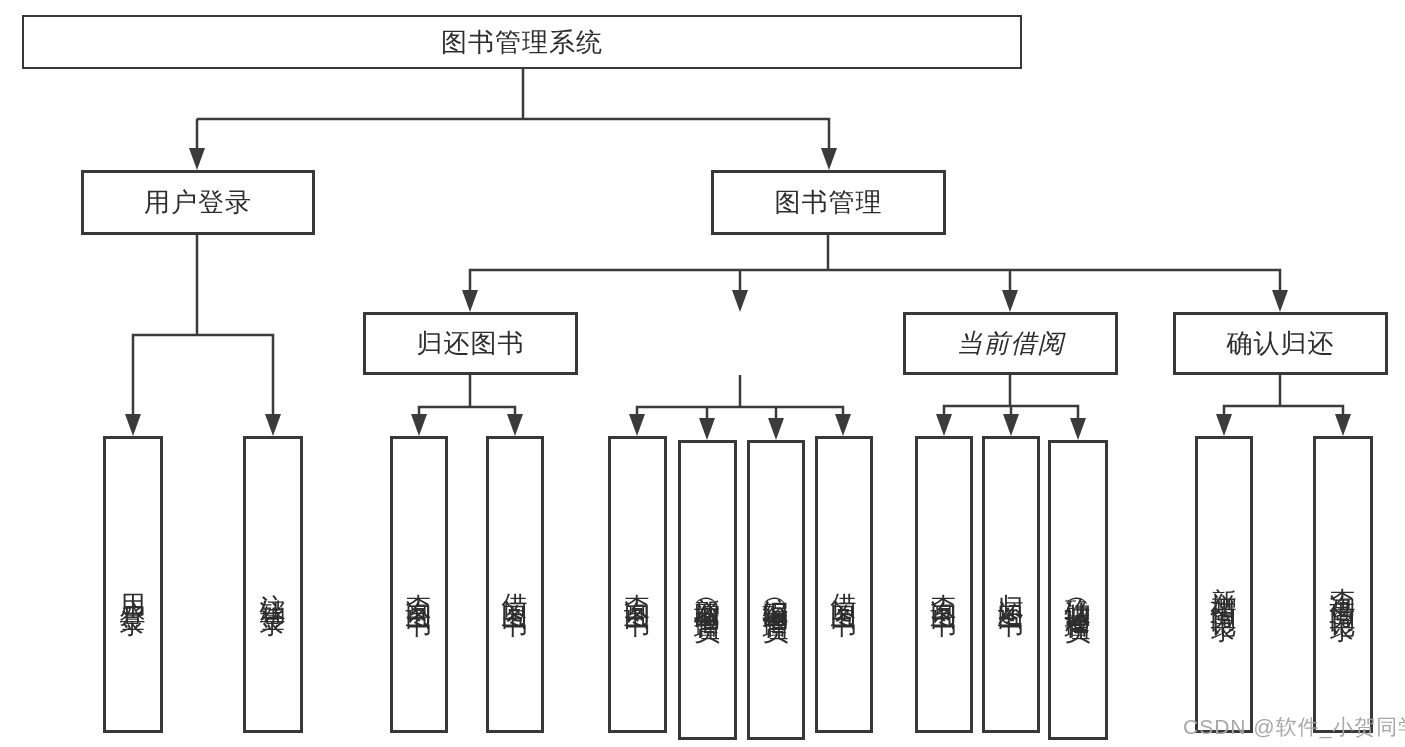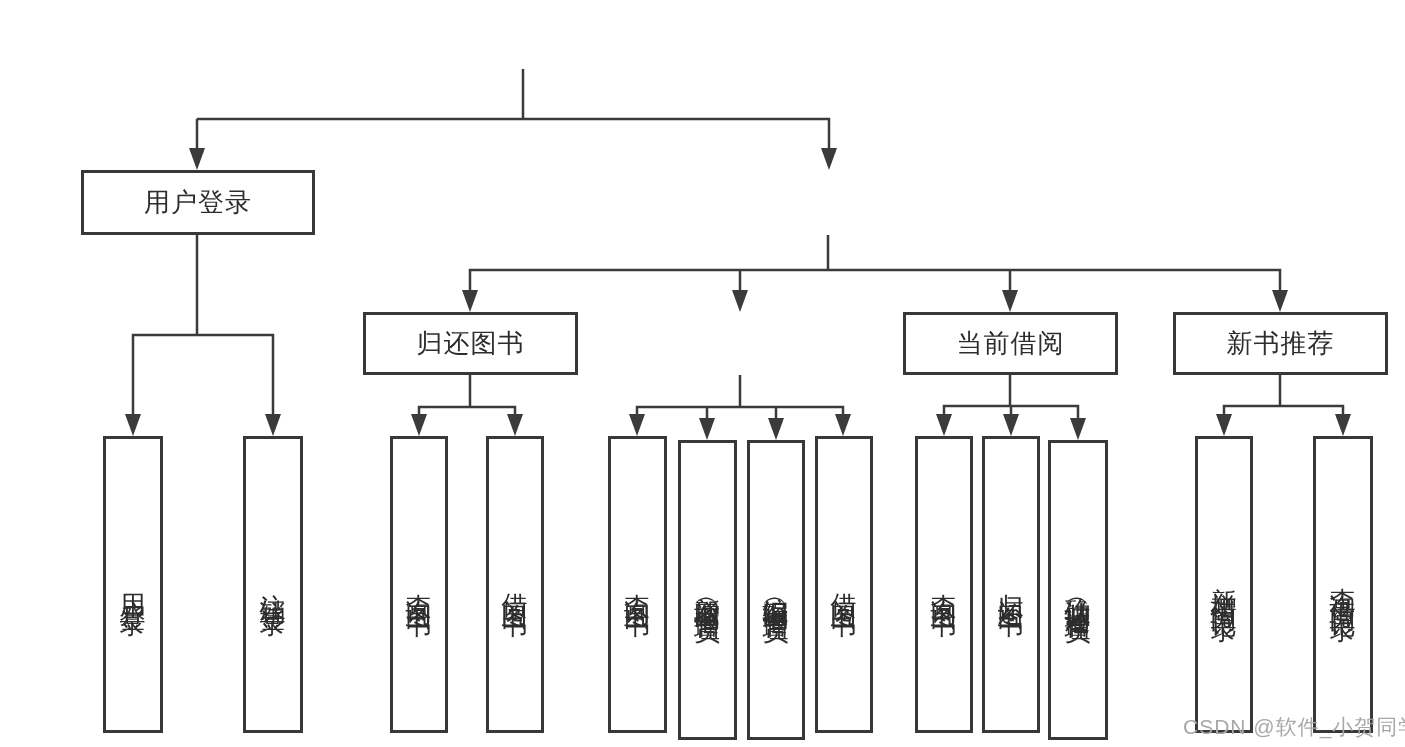--- a/index.html
+++ b/index.html
@@ -63,26 +63,28 @@
       <polygon points="768,418 784,418 776,440"></polygon>
       <polygon points="835,414 851,414 843,436"></polygon>
       <polygon points="936,414 952,414 944,436"></polygon>
       <polygon points="1003,414 1019,414 1011,436"></polygon>
       <polygon points="1070,418 1086,418 1078,440"></polygon>
       <polygon points="1216,414 1232,414 1224,436"></polygon>
       <polygon points="1335,414 1351,414 1343,436"></polygon>
     </g>
   </svg>
 
+  <div class="node root" style="left:22px;top:15px;width:1000px;height:54px;">图书管理系统</div>
 
   <div class="node" style="left:81px;top:170px;width:234px;height:65px;">用户登录</div>
+  <div class="node" style="left:711px;top:170px;width:235px;height:65px;">图书管理</div>
 
   <div class="node" style="left:363px;top:312px;width:215px;height:63px;">归还图书</div>
-  <div class="node" style="left:903px;top:312px;width:215px;height:63px;">当前借阅</div>
-  <div class="node" style="left:1173px;top:312px;width:215px;height:63px;">新书推荐</div>
+  <div class="node" style="left:903px;top:312px;width:215px;height:63px;font-style:italic;">当前借阅</div>
+  <div class="node" style="left:1173px;top:312px;width:215px;height:63px;">确认归还</div>
 
   <div class="leaf" style="left:103px;top:436px;width:60px;height:297px;">
     <span class="vtext">用户登录</span>
   </div>
   <div class="leaf" style="left:243px;top:436px;width:60px;height:297px;">
     <span class="vtext">注销登录</span>
   </div>
 
   <div class="leaf" style="left:390px;top:436px;width:58px;height:297px;">
     <span class="vtext">查询图书</span>

